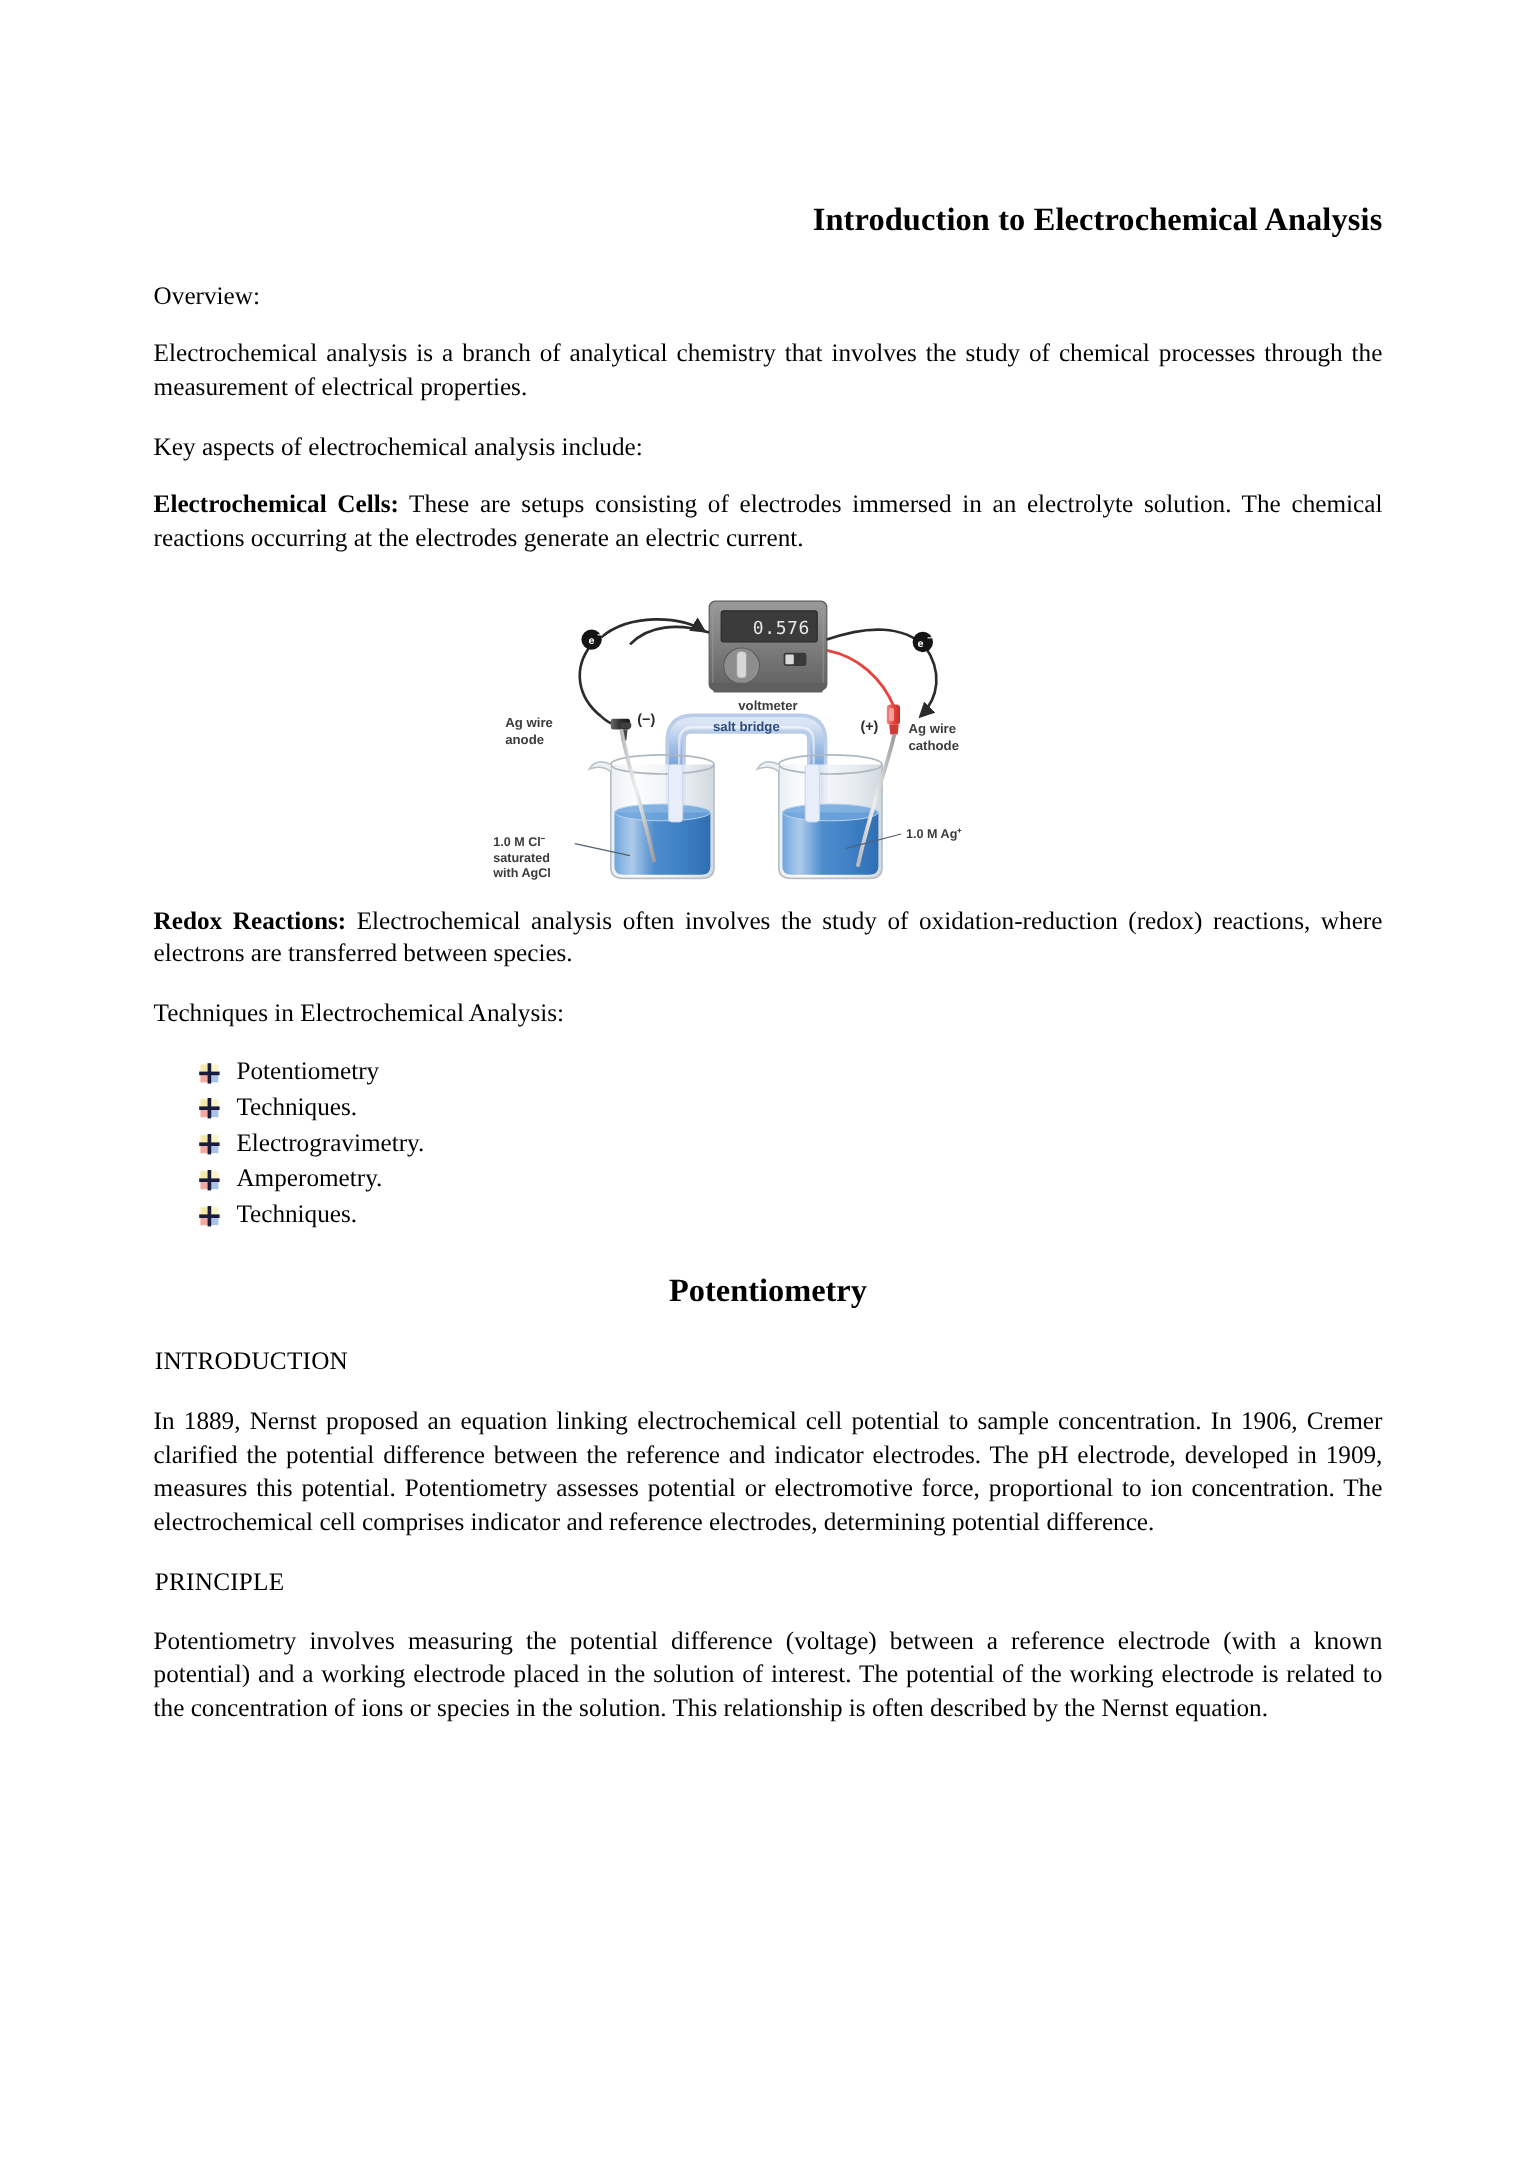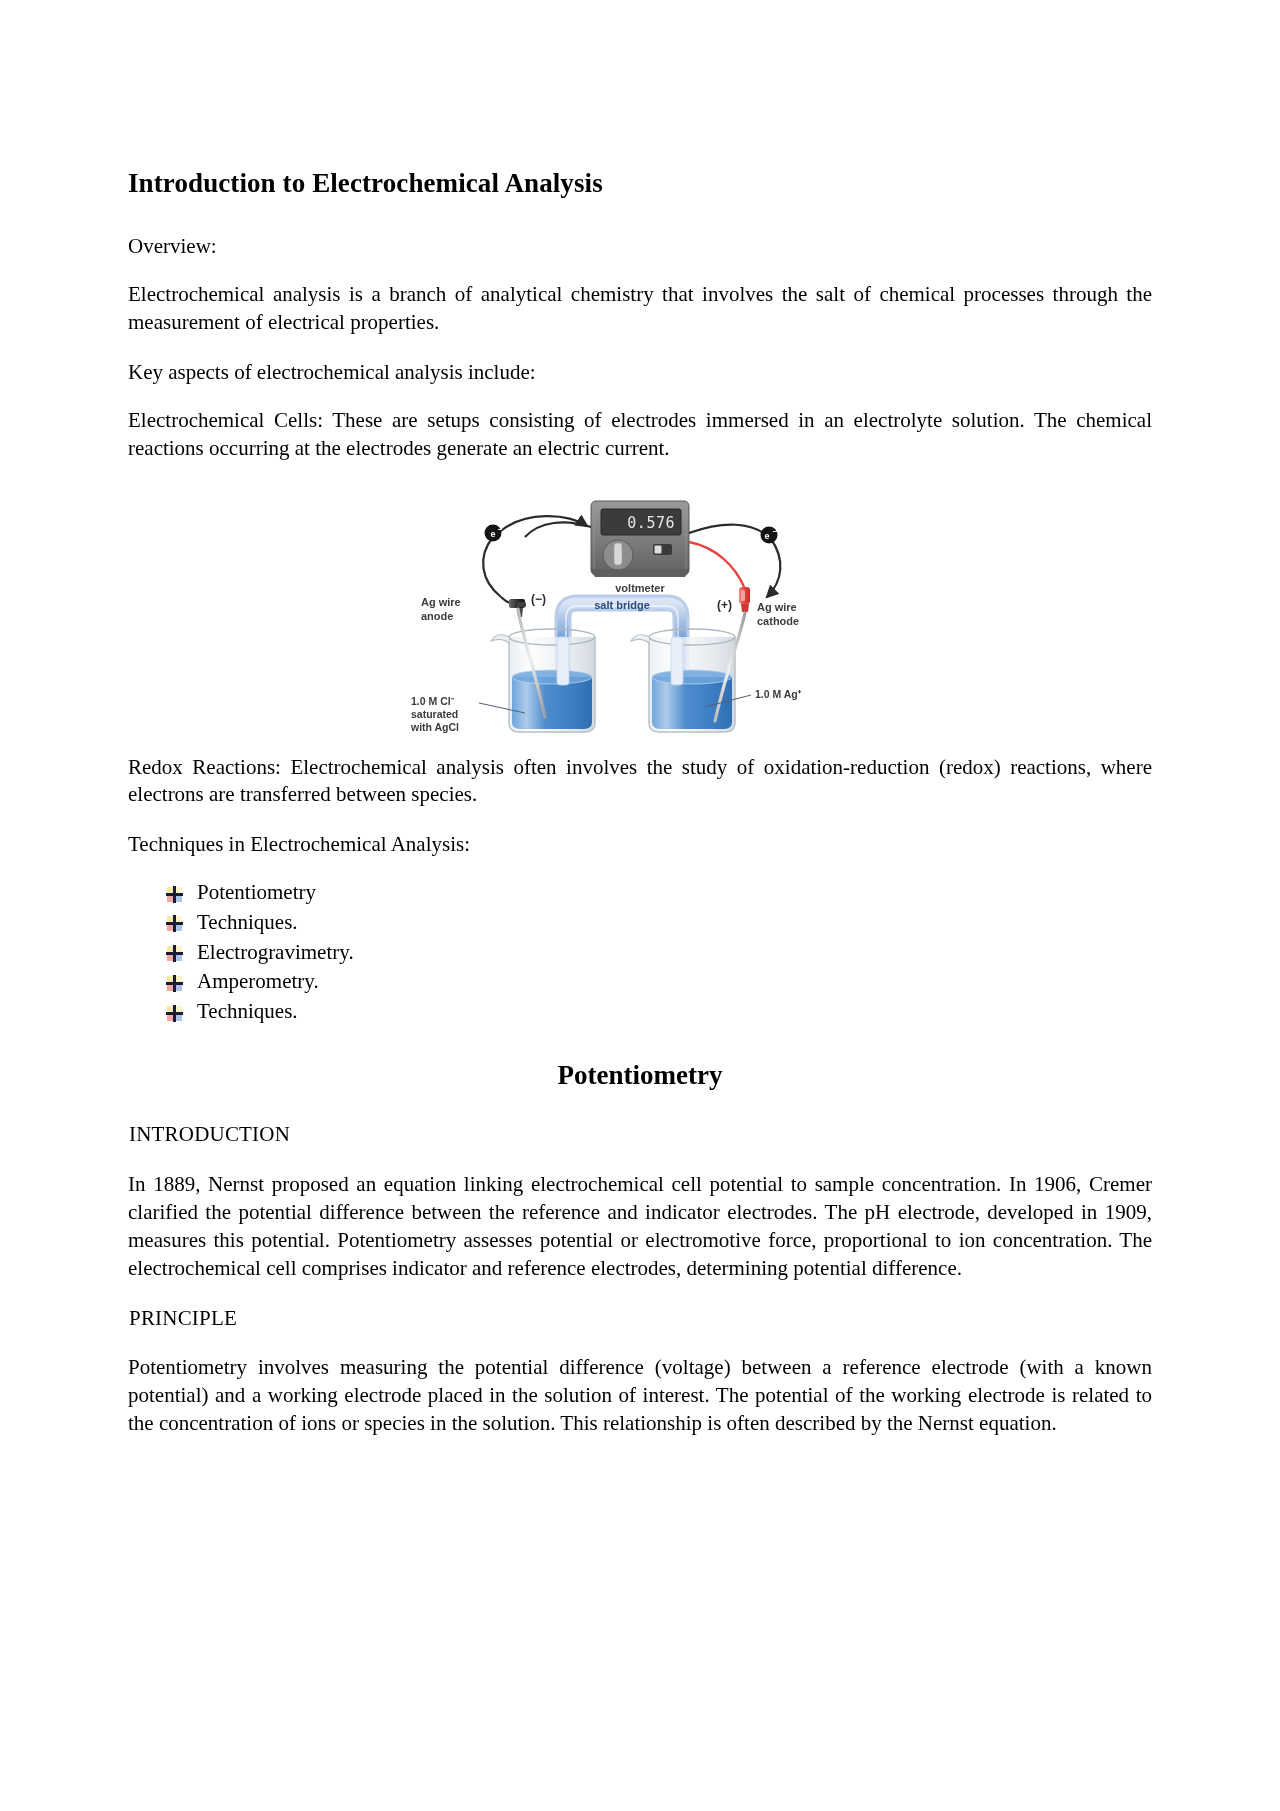--- a/index.html
+++ b/index.html
@@ -18,21 +18,21 @@
     left: 0; top: 0;
     width: 1280px;
     height: 1811px;
     padding: 168px 128px 60px 128px;
   }
 
   
   h1.doc-title {
     font-size: 27px;
     font-weight: bold;
-    text-align: left;
+    text-align: right;
     margin: 0 0 34px 0;
     letter-spacing: 0.1px;
   }
   h2.section-title {
     font-size: 27px;
     font-weight: bold;
     text-align: center;
     margin: 34px 0 30px 0;
   }
   .bold-lead {
@@ -41,21 +41,21 @@
     margin: 0 0 20px 0;
     line-height: 1.33;
   }
   p.body {
     font-size: 21px;
     line-height: 1.33;
     margin: 0 0 22px 0;
     text-align: justify;
     text-justify: inter-word;
   }
-  p.body .lead { font-weight: normal; }
+  p.body .lead { font-weight: bold; }
   p.plain-head {
     font-size: 21px;
     margin: 0 0 22px 1px;
     line-height: 1.33;
     letter-spacing: 0.2px;
   }
 
   
   ul.tech-list {
     list-style: none;
@@ -111,21 +111,21 @@
 </style>
 </head>
 <body>
 
 <div class="page">
 
   <h1 class="doc-title">Introduction to Electrochemical Analysis</h1>
 
   <div class="bold-lead">Overview:</div>
 
-  <p class="body">Electrochemical analysis is a branch of analytical chemistry that involves the salt of chemical processes through the measurement of electrical properties.</p>
+  <p class="body">Electrochemical analysis is a branch of analytical chemistry that involves the study of chemical processes through the measurement of electrical properties.</p>
 
   <div class="bold-lead">Key aspects of electrochemical analysis include:</div>
 
   <p class="body"><span class="lead">Electrochemical Cells:</span><span> These are setups consisting of electrodes immersed in an electrolyte solution. The chemical reactions occurring at the electrodes generate an electric current.</span></p>
 
   <div class="figure-wrap">
     <div class="figure">
       <svg width="470" height="255" viewBox="0 0 470 255" xmlns="http://www.w3.org/2000/svg">
         <defs>
           <linearGradient id="gMeter" x1="0" y1="0" x2="0" y2="1">

